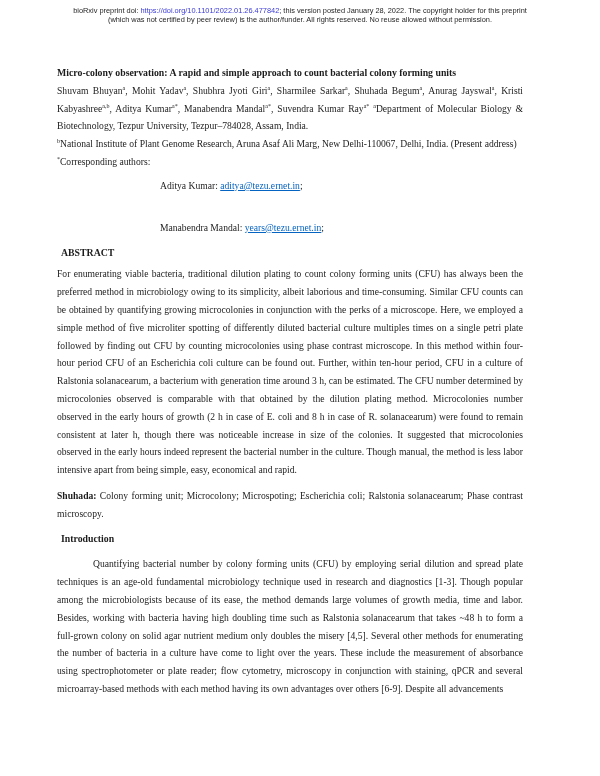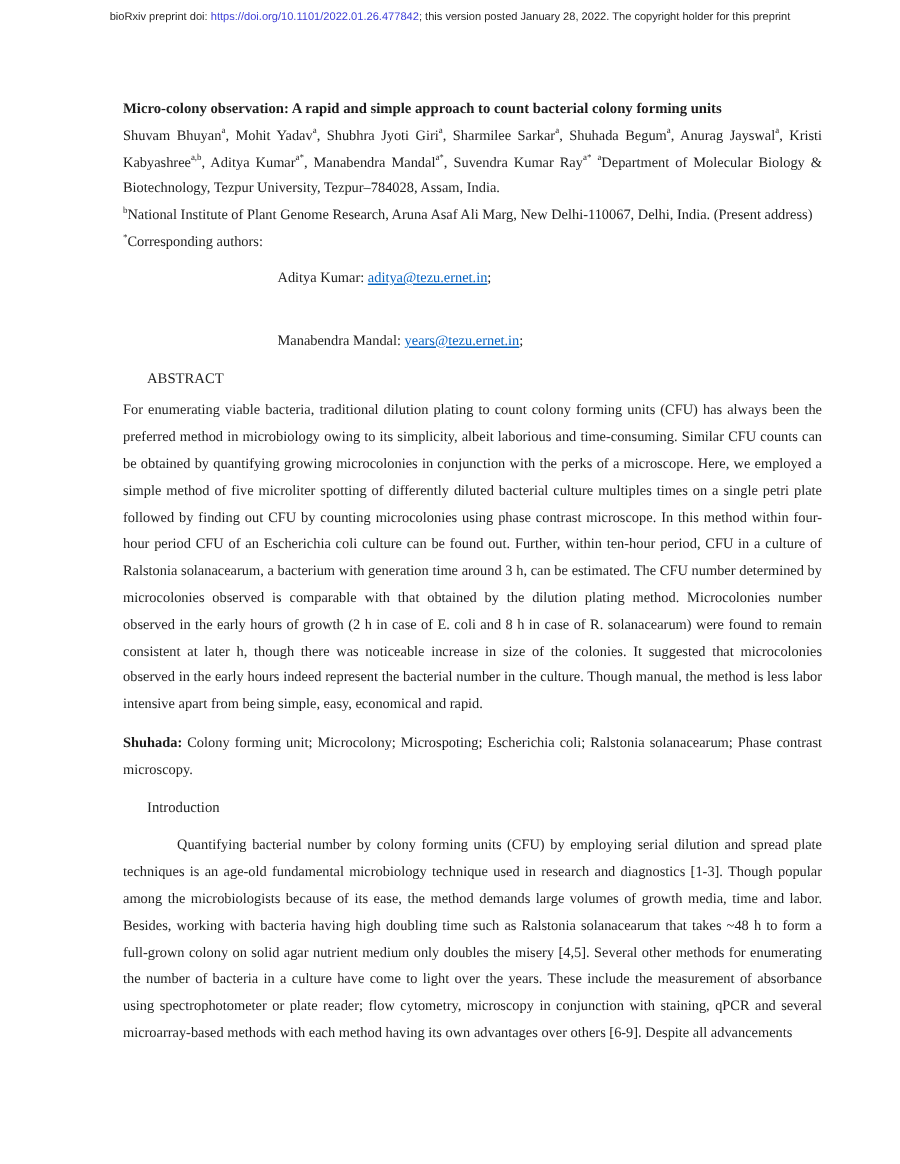--- a/index.html
+++ b/index.html
@@ -16,39 +16,39 @@
     padding-top: 6px;
     text-align: center;
     font-family: "Liberation Sans", sans-serif;
     font-size: 7.4px;
     line-height: 9.2px;
     color: #1f1f1f;
   }
   .banner .lnk { color: var(--banner-link, #3b3bd6); text-decoration: none; }
   .content {
     position: absolute;
-    left: 82px;
+    left: 57px;
     top: 24px;
     width: 466px;
     font-size: 9.6px;
     line-height: 17.8px;
     text-align: justify;
   }
   .title {
     font-size: 9.8px;
     font-weight: bold;
     margin: 40px 0 0 0;
     text-align: left;
     line-height: 17.8px;
   }
   p { margin: 0; }
   .heading {
     font-size: 9.8px;
-    font-weight: normal;
-    margin: 7px 0 0 16px;
+    font-weight: bold;
+    margin: 7px 0 0 4px;
     text-align: left;
     line-height: 17.8px;
   }
   .abstract-body { margin-top: 4px; }
   .keywords { margin-top: 8px; }
   .intro-body { margin-top: 8px; text-indent: 36px; }
   .corr-row { display: flex; text-align: left; }
   .corr-label { flex: none; width: 103px; }
   .corr-entry { flex: 1; margin-top: 24px; }
   sup { font-size: 0.62em; line-height: 0; vertical-align: super; }
@@ -56,20 +56,21 @@
   .bd { font-weight: bold; }
   .email-link, .corr-entry .lnk { color: var(--email-link, #0563c1); text-decoration: underline; }
 </style>
 </head>
 <body>
 
 <div class="page">
 
   <div class="banner">
     <div class="banner-line"><span>bioRxiv preprint doi: </span><span class="lnk">https://doi.org/10.1101/2022.01.26.477842</span><span>; this version posted January 28, 2022. The copyright holder for this preprint</span></div>
+    <div class="banner-line">(which was not certified by peer review) is the author/funder. All rights reserved. No reuse allowed without permission.</div>
   </div>
 
   <div class="content">
 
     <h1 class="title">Micro-colony observation: A rapid and simple approach to count bacterial colony forming units</h1>
 
     <p><span>Shuvam Bhuyan</span><sup>a</sup><span>, Mohit Yadav</span><sup>a</sup><span>, Shubhra Jyoti Giri</span><sup>a</sup><span>, Sharmilee Sarkar</span><sup>a</sup><span>, Shuhada Begum</span><sup>a</sup><span>, Anurag Jayswal</span><sup>a</sup><span>, Kristi Kabyashree</span><sup>a,b</sup><span>, Aditya Kumar</span><sup>a*</sup><span>, Manabendra Mandal</span><sup>a*</sup><span>, Suvendra Kumar Ray</span><sup>a*</sup><span> </span><sup>a</sup><span>Department of Molecular Biology &amp; Biotechnology, Tezpur University, Tezpur–784028, Assam, India.</span></p>
 
     <p><sup>b</sup><span>National Institute of Plant Genome Research, Aruna Asaf Ali Marg, New Delhi-110067, Delhi, India. (Present address)</span></p>
 

